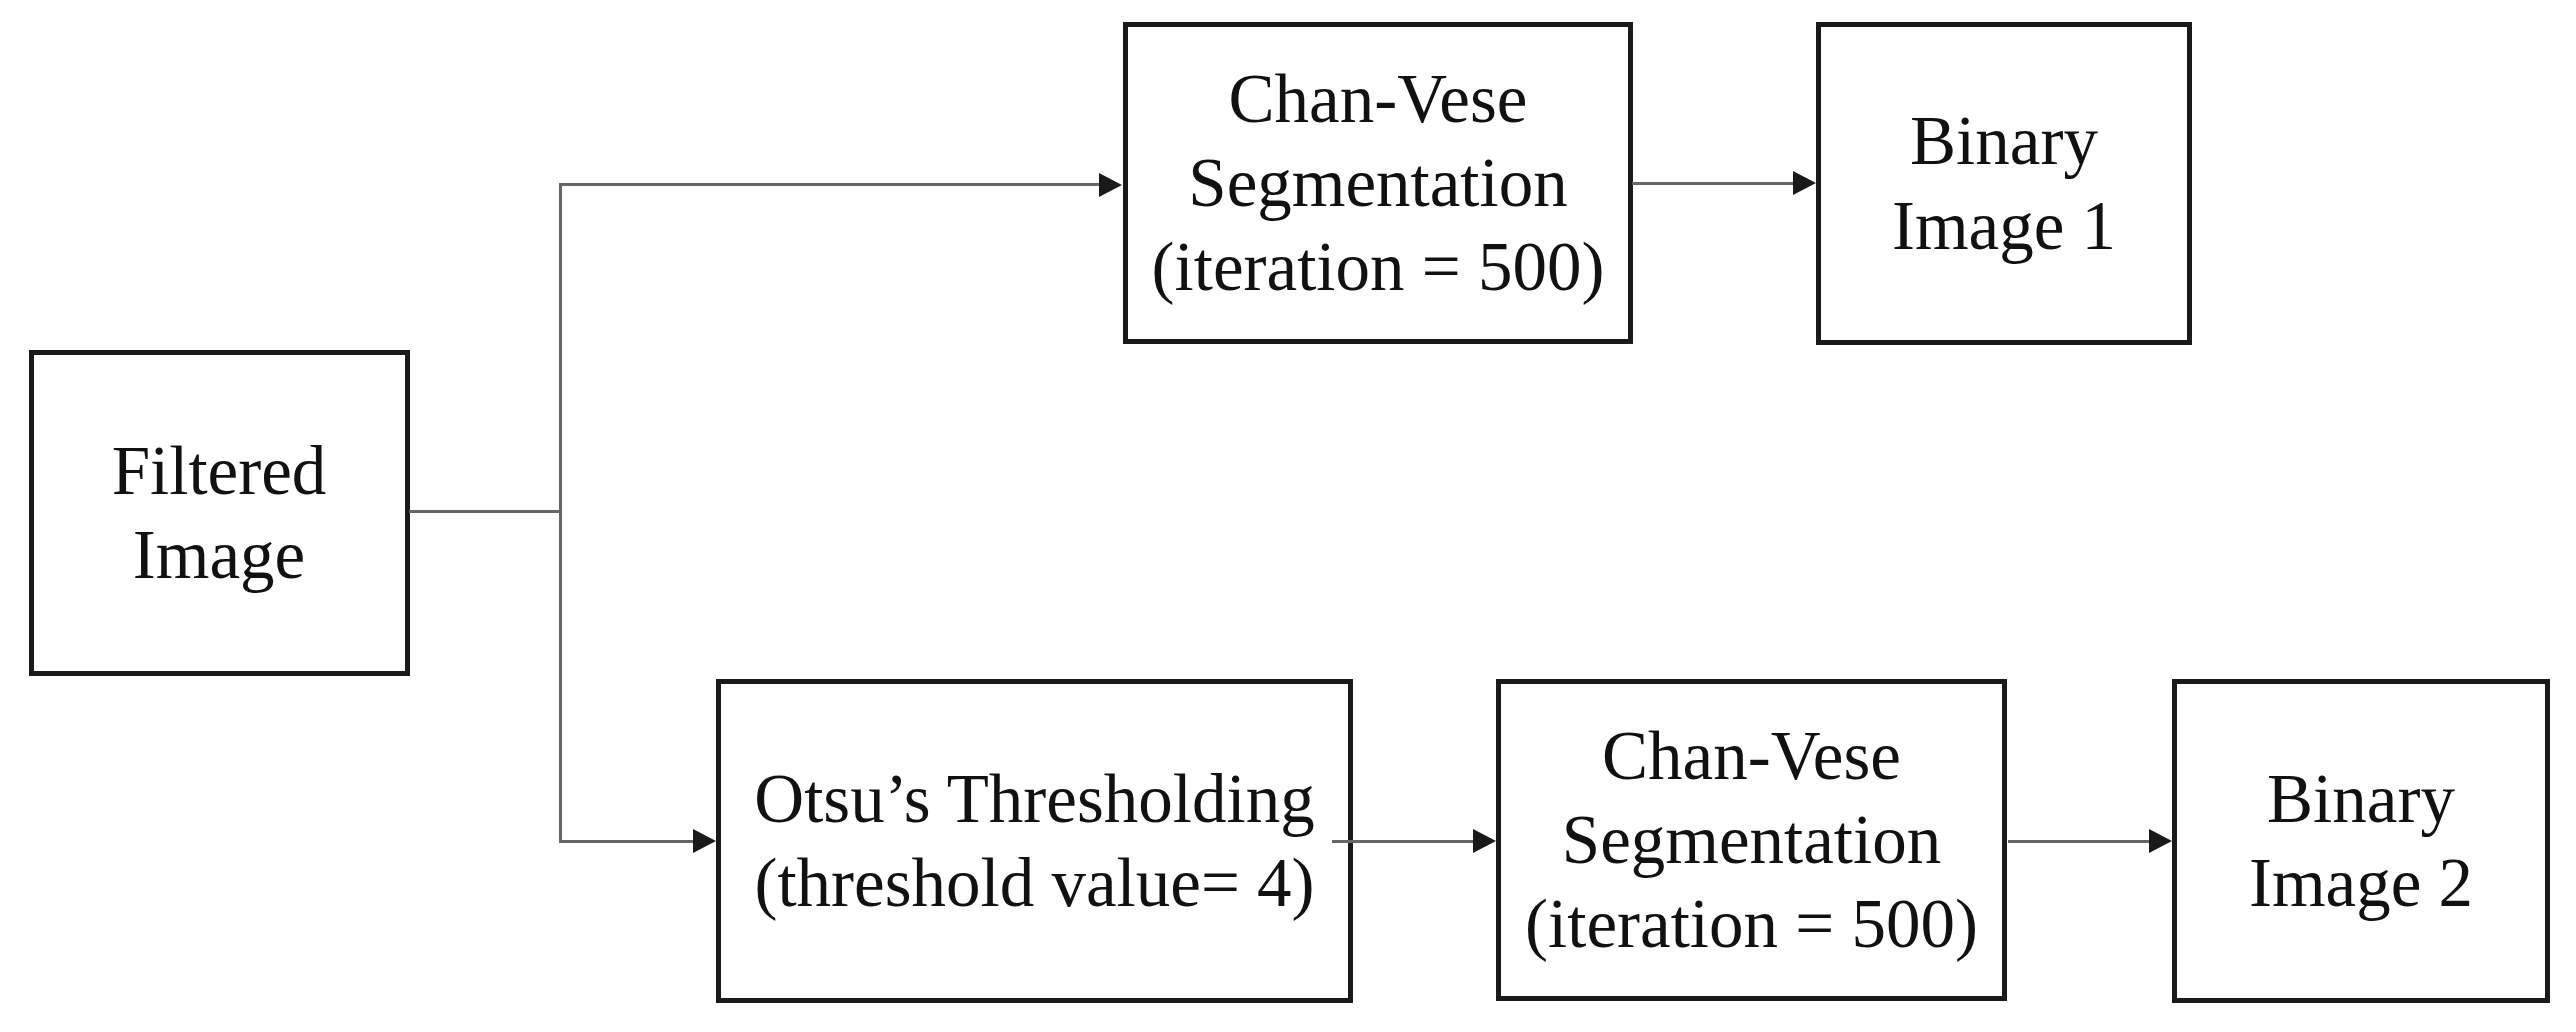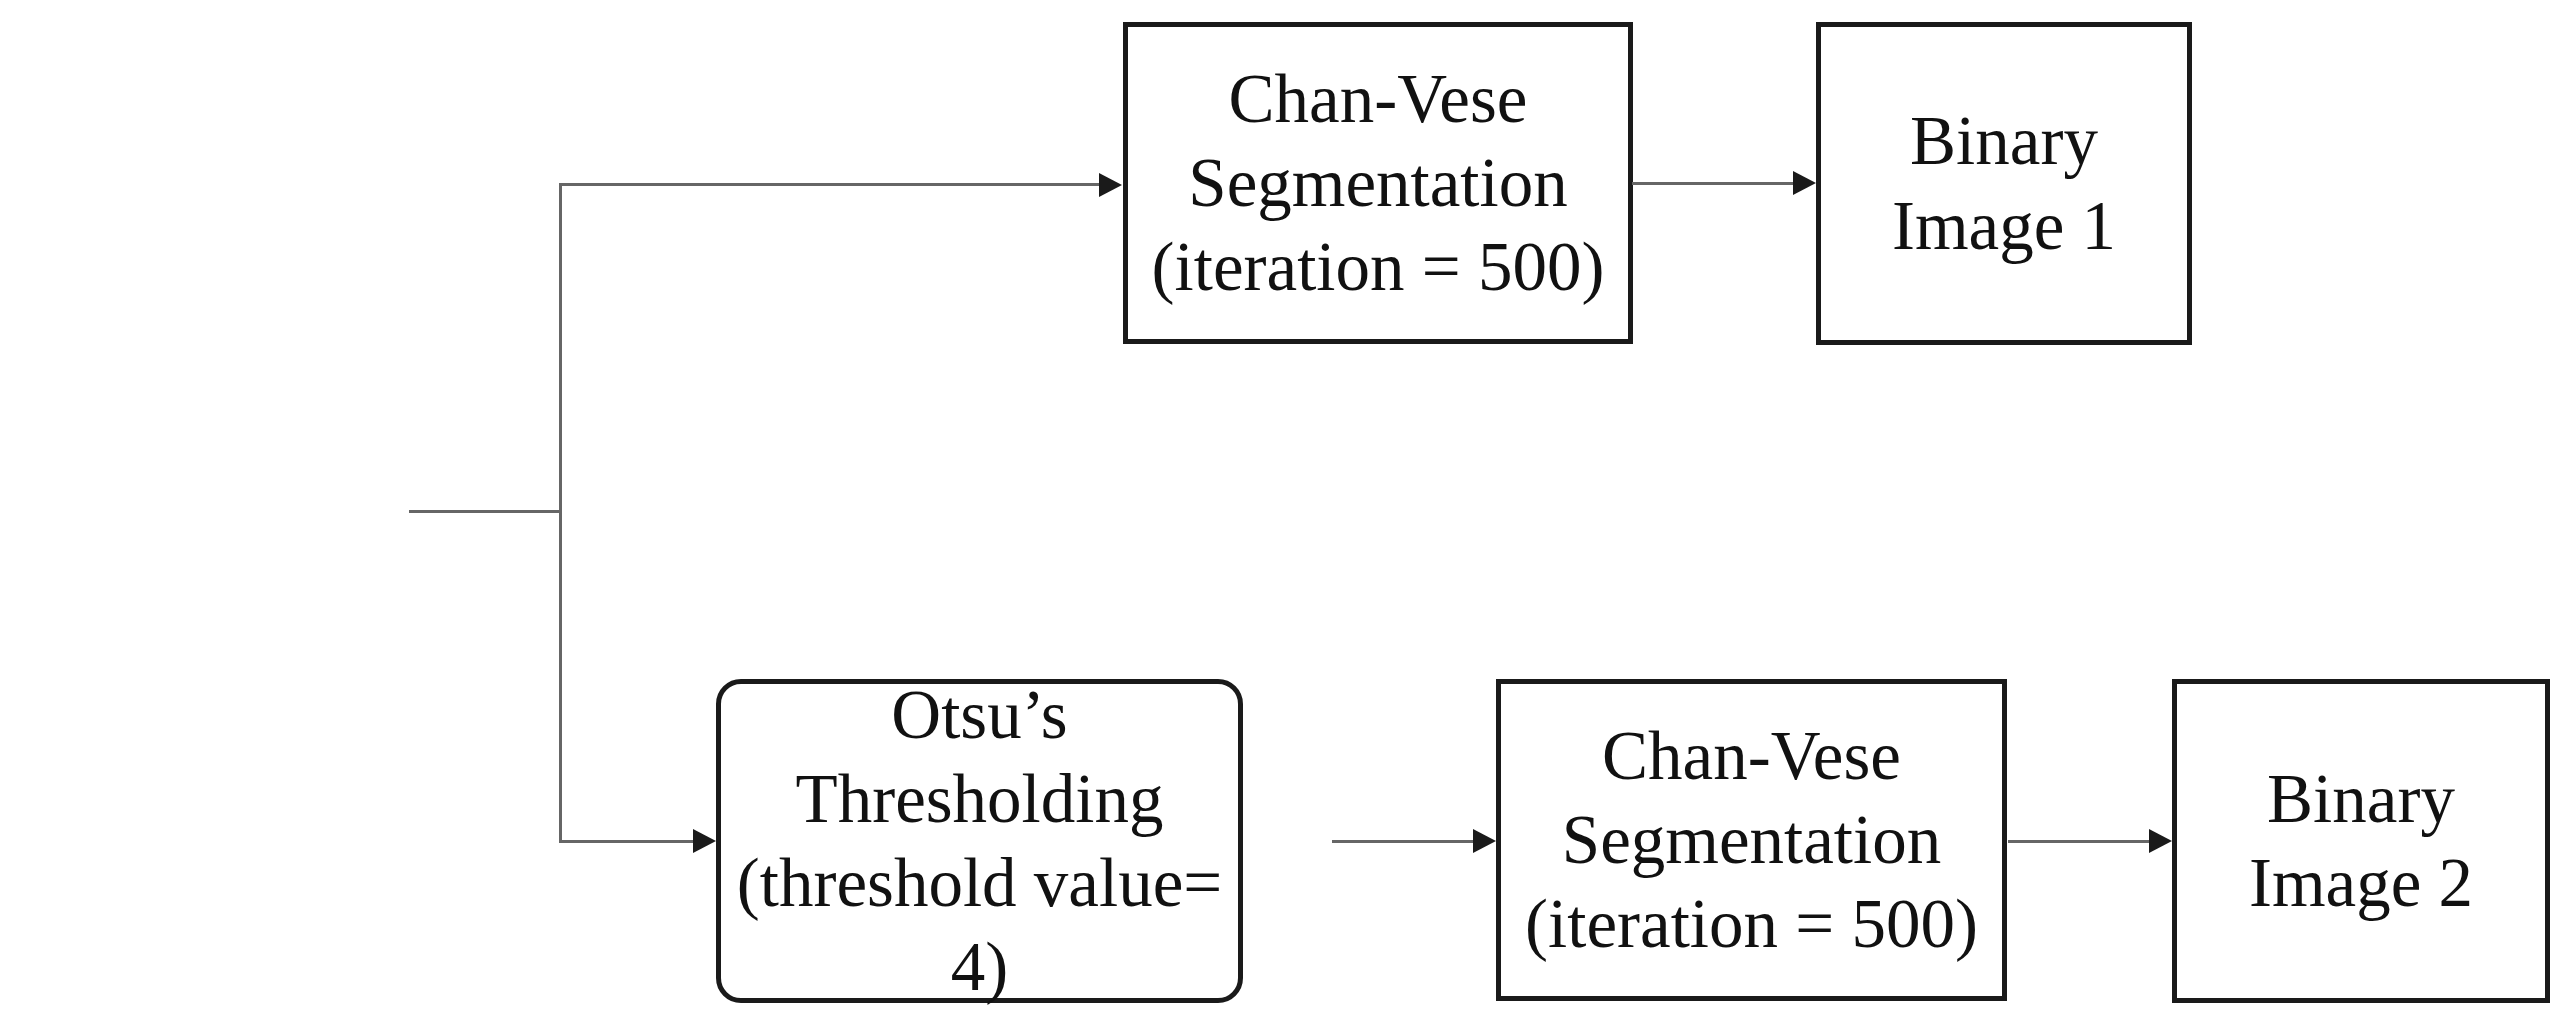--- a/index.html
+++ b/index.html
@@ -44,21 +44,21 @@
     height: 0;
     border-top: 12.5px solid transparent;
     border-bottom: 12.5px solid transparent;
     border-left: 23px solid var(--arrow-color, #1a1a1a);
   }
 
   
   #node-filtered        { left: 28.5px;   top: 350px; width: 381px; height: 326px; }
   #node-chanvese-top    { left: 1123px; top: 22px;  width: 510px; height: 322px; }
   #node-binary1         { left: 1816px; top: 22px;  width: 376px; height: 323px; }
-  #node-otsu            { left: 716px;  top: 679px; width: 527px; height: 324px; border-radius: 25px; }
+  #node-otsu            { left: 716px;  top: 679px; width: 637px; height: 324px; }
   #node-chanvese-bottom { left: 1496px; top: 679px; width: 511px; height: 322px; }
   #node-binary2         { left: 2172px; top: 679px; width: 378px; height: 324px; }
 
   
   #stem-line            { left: 409px;  top: 510px; width: 153px; }
   #branch-vline         { left: 559px;  top: 183px; height: 659px; }
   #top-branch-line      { left: 559px;  top: 183px; width: 542px; }
   #top-branch-head      { left: 1099px; top: 173px; }
   #arrow1-line          { left: 1632px; top: 182px; width: 163px; }
   #arrow1-head          { left: 1793px; top: 171px; }
@@ -67,20 +67,24 @@
   #arrow2-line          { left: 1332px; top: 840px; width: 142px; }
   #arrow2-head          { left: 1473px; top: 829px; }
   #arrow3-line          { left: 2008px; top: 840px; width: 143px; }
   #arrow3-head          { left: 2149px; top: 829px; }
 </style>
 </head>
 <body>
 
 <div class="canvas">
 
+  <div class="node" id="node-filtered">
+    <span class="label">Filtered
+Image</span>
+  </div>
 
   <div class="node" id="node-chanvese-top">
     <span class="label">Chan-Vese
 Segmentation
 (iteration = 500)</span>
   </div>
 
   <div class="node" id="node-binary1">
     <span class="label">Binary
 Image 1</span>

